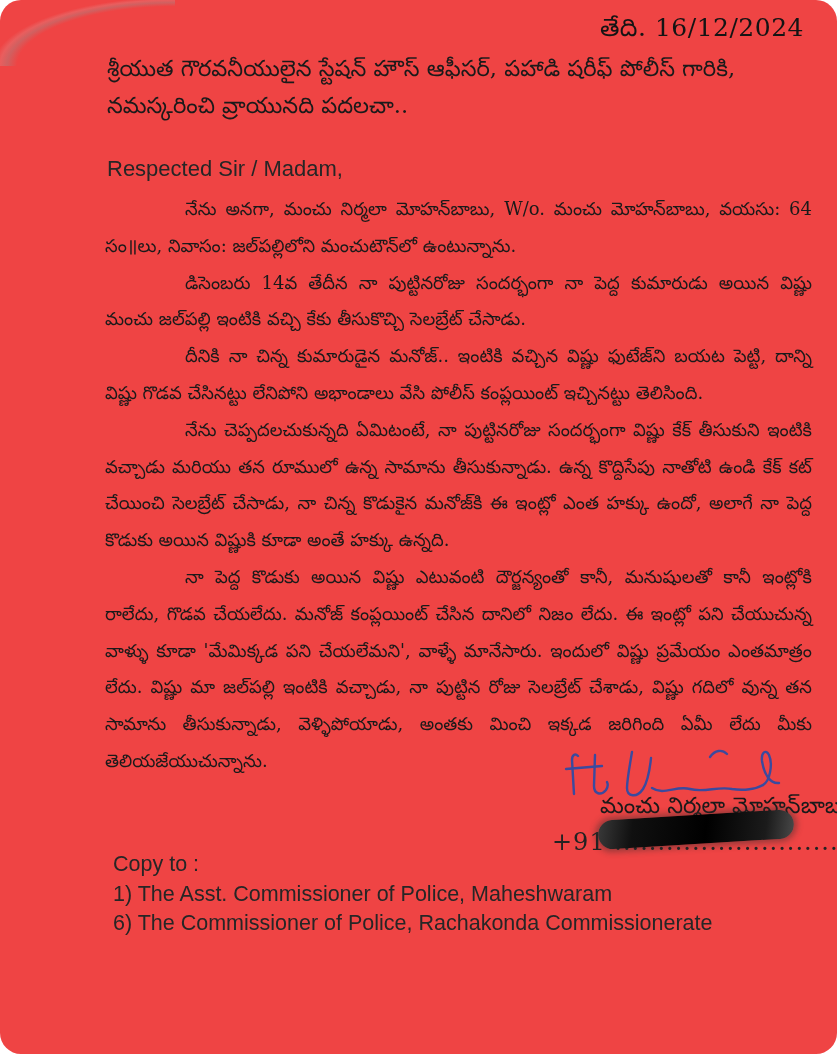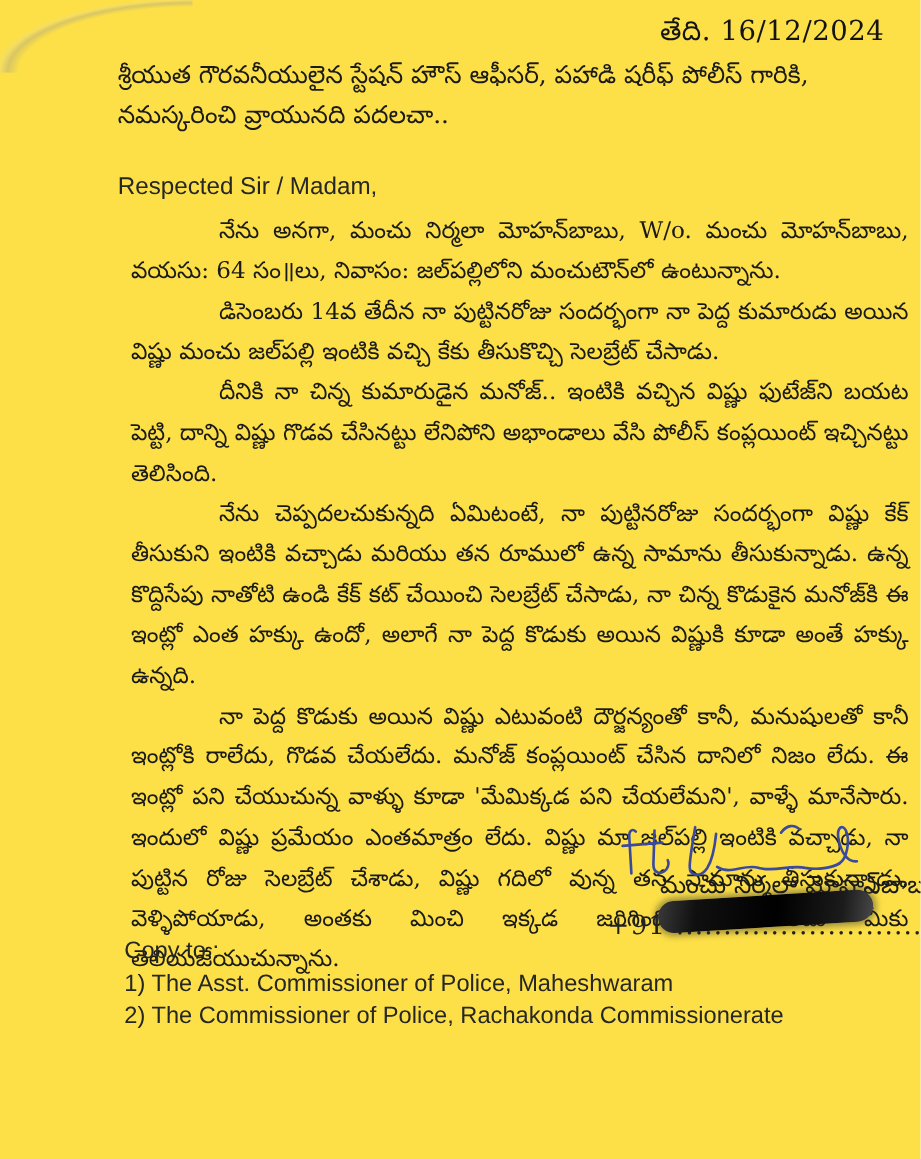--- a/index.html
+++ b/index.html
@@ -1,23 +1,24 @@
 <!DOCTYPE html>
 <html><head>
 <meta charset="utf-8">
 <style>
   html, body { margin: 0; padding: 0; background: #ffffff; }
   .page {
     position: relative;
     width: 837px;
     height: 1054px;
-    background: #fde047;
+    background: #ef4444;
     overflow: hidden;
     color: #1c1c1c;
     font-family: "DejaVu Serif", "Liberation Serif", serif;
+    border-radius: 21px;
   }
   
   .corner-artifact {
     position: absolute;
     top: 0; left: 0;
     width: 175px; height: 66px;
     background: radial-gradient(ellipse 175px 66px at 175px 66px,
                 rgba(0,0,0,0) 0px,
                 rgba(0,0,0,0) 158px,
                 rgba(150,150,150,0.35) 168px,
@@ -46,23 +47,23 @@
     position: absolute;
     top: 156px;
     left: 107px;
     font-size: 22px;
     font-family: Liberation Sans, sans-serif;
     color: #262626;
   }
   .body-text {
     position: absolute;
     top: 191px;
-    left: 119px;
+    left: 105px;
     width: 707px;
-    font-size: 21px;
+    font-size: 18px;
     line-height: 36.8px;
     text-align: justify;
     color: #1a1a1a;
   }
   .body-text p {
     margin: 0;
     text-indent: 80px;
   }
   .signature-block {
     position: absolute;
@@ -155,16 +156,16 @@
     <div class="signatory-name">మంచు నిర్మలా మోహన్‌బాబు</div>
     <div class="phone-line">
       <span>+91 ...........................</span>
       <span class="phone-redaction-bar"></span>
     </div>
   </div>
 
   <div class="copy-to">
     <div class="copy-label">Copy to :</div>
     <div>1) The Asst. Commissioner of Police, Maheshwaram</div>
-    <div>2) The Commissioner of Police, Rachakonda Commissionerate</div>
+    <div>6) The Commissioner of Police, Rachakonda Commissionerate</div>
   </div>
 
 </div>
 
 </body></html>

